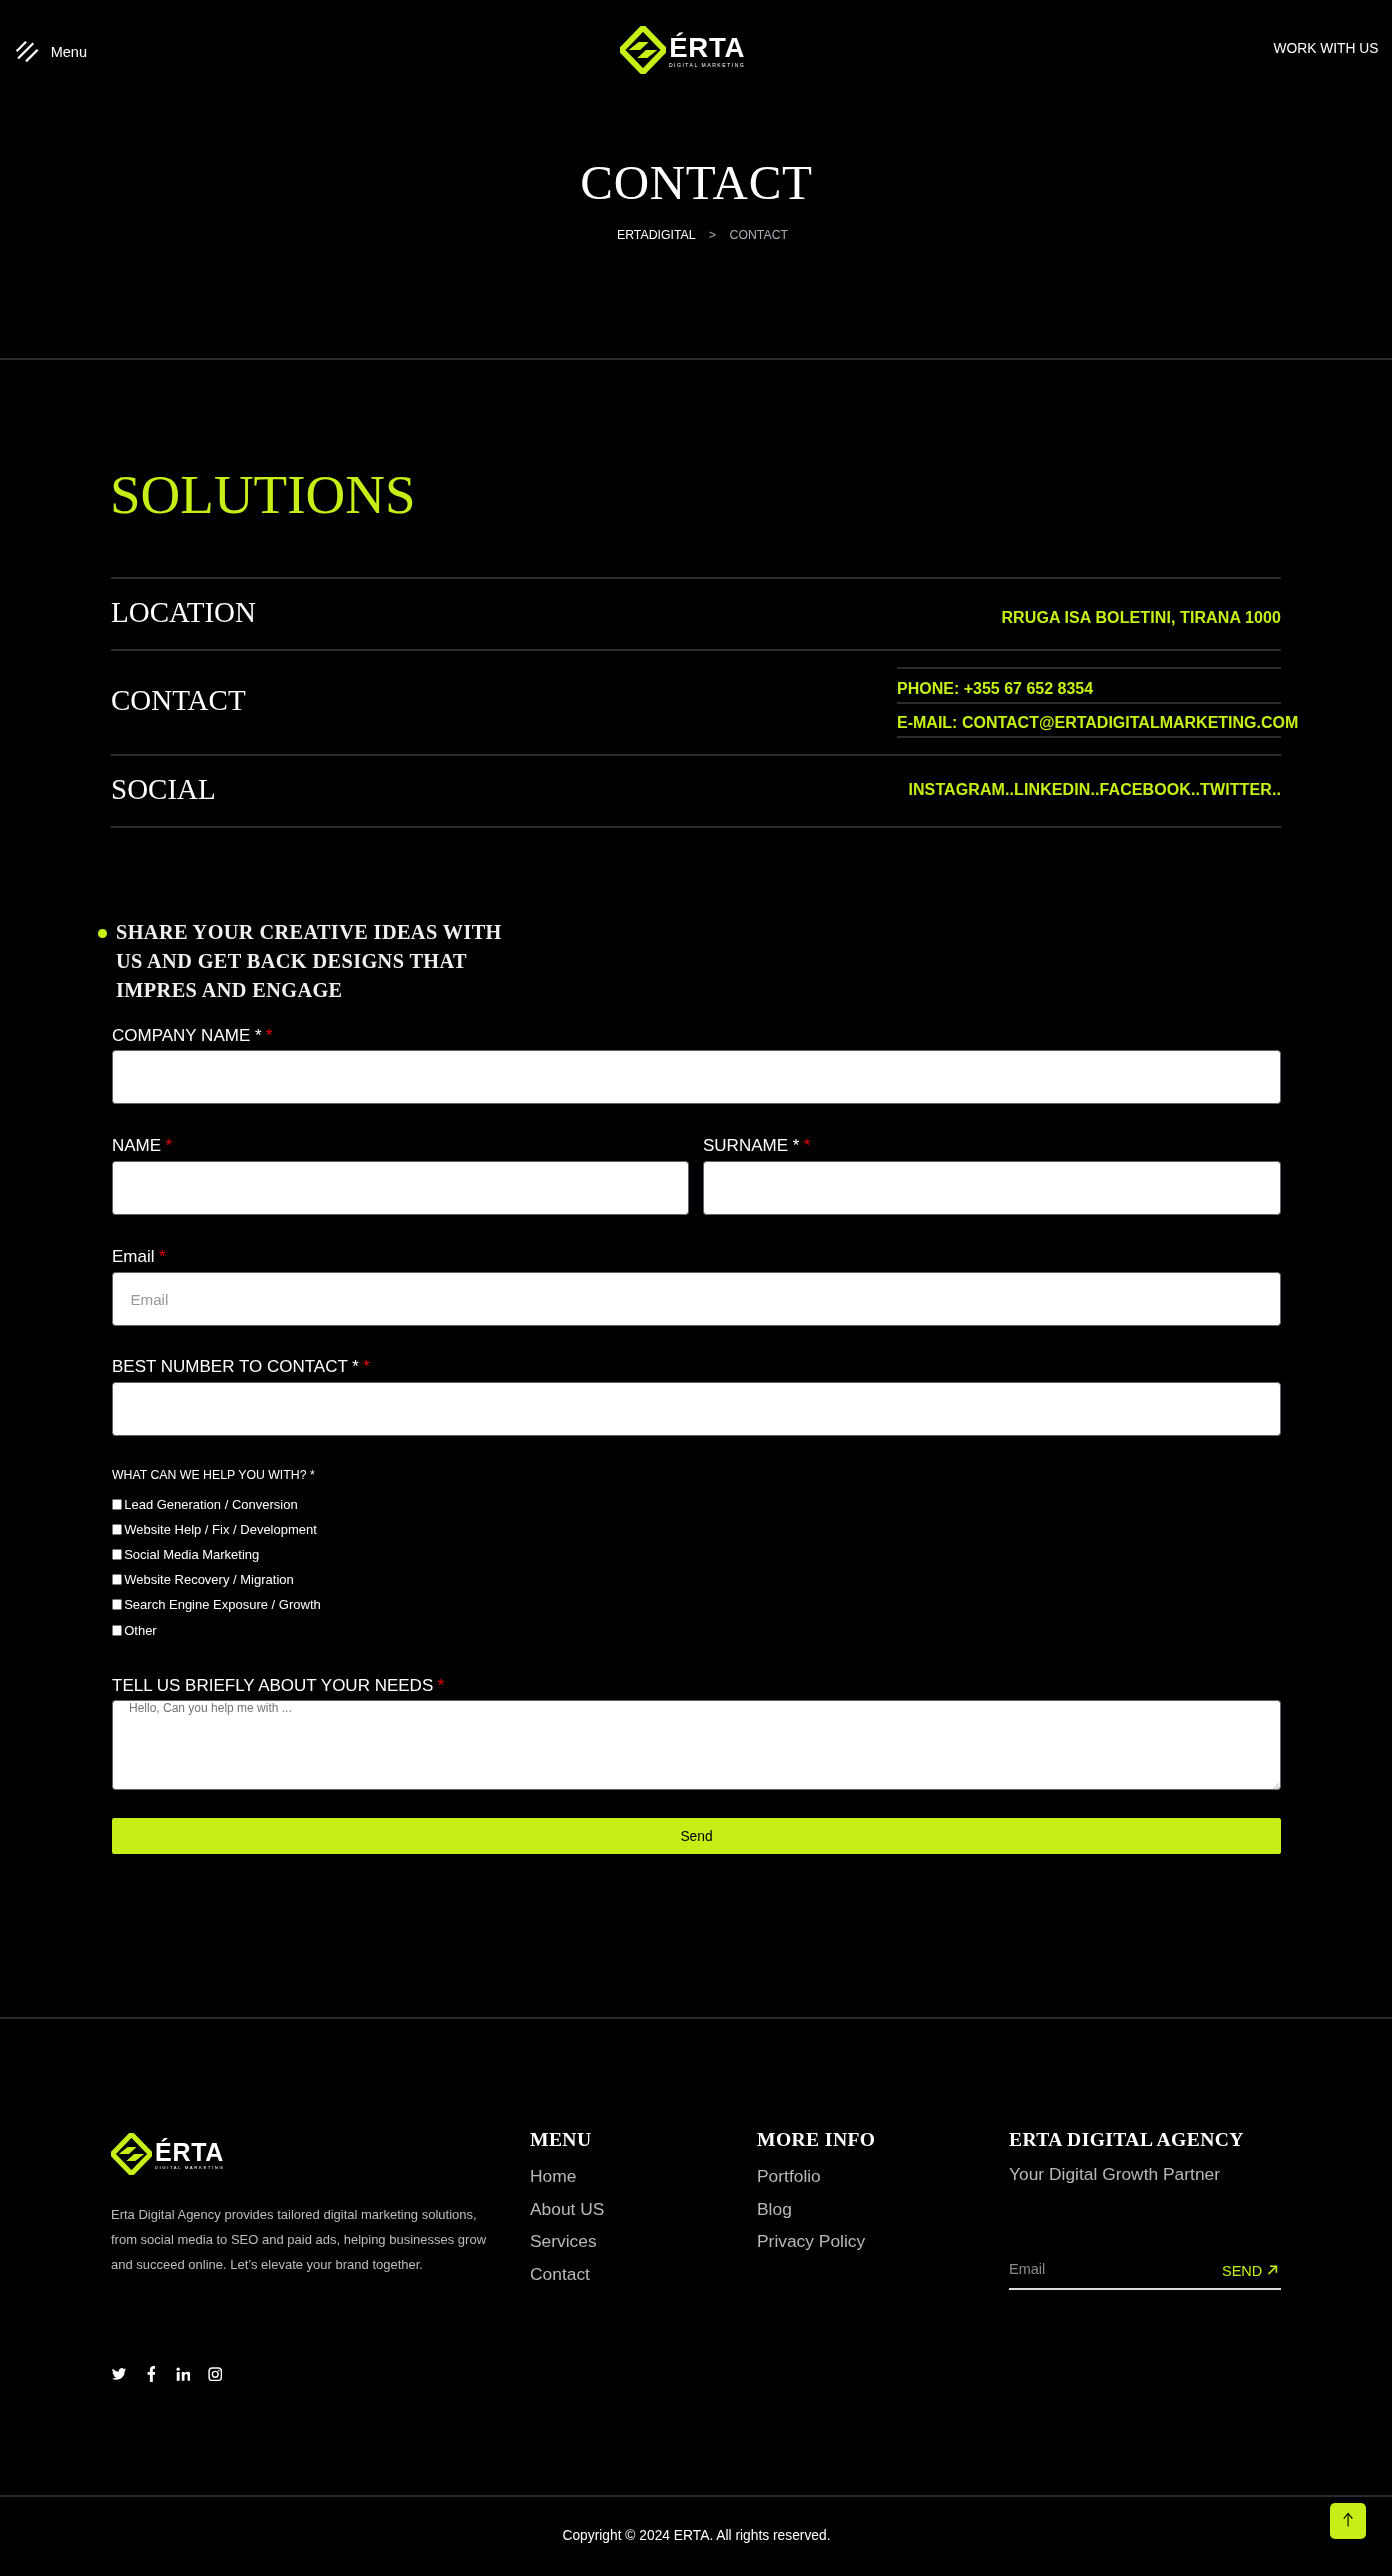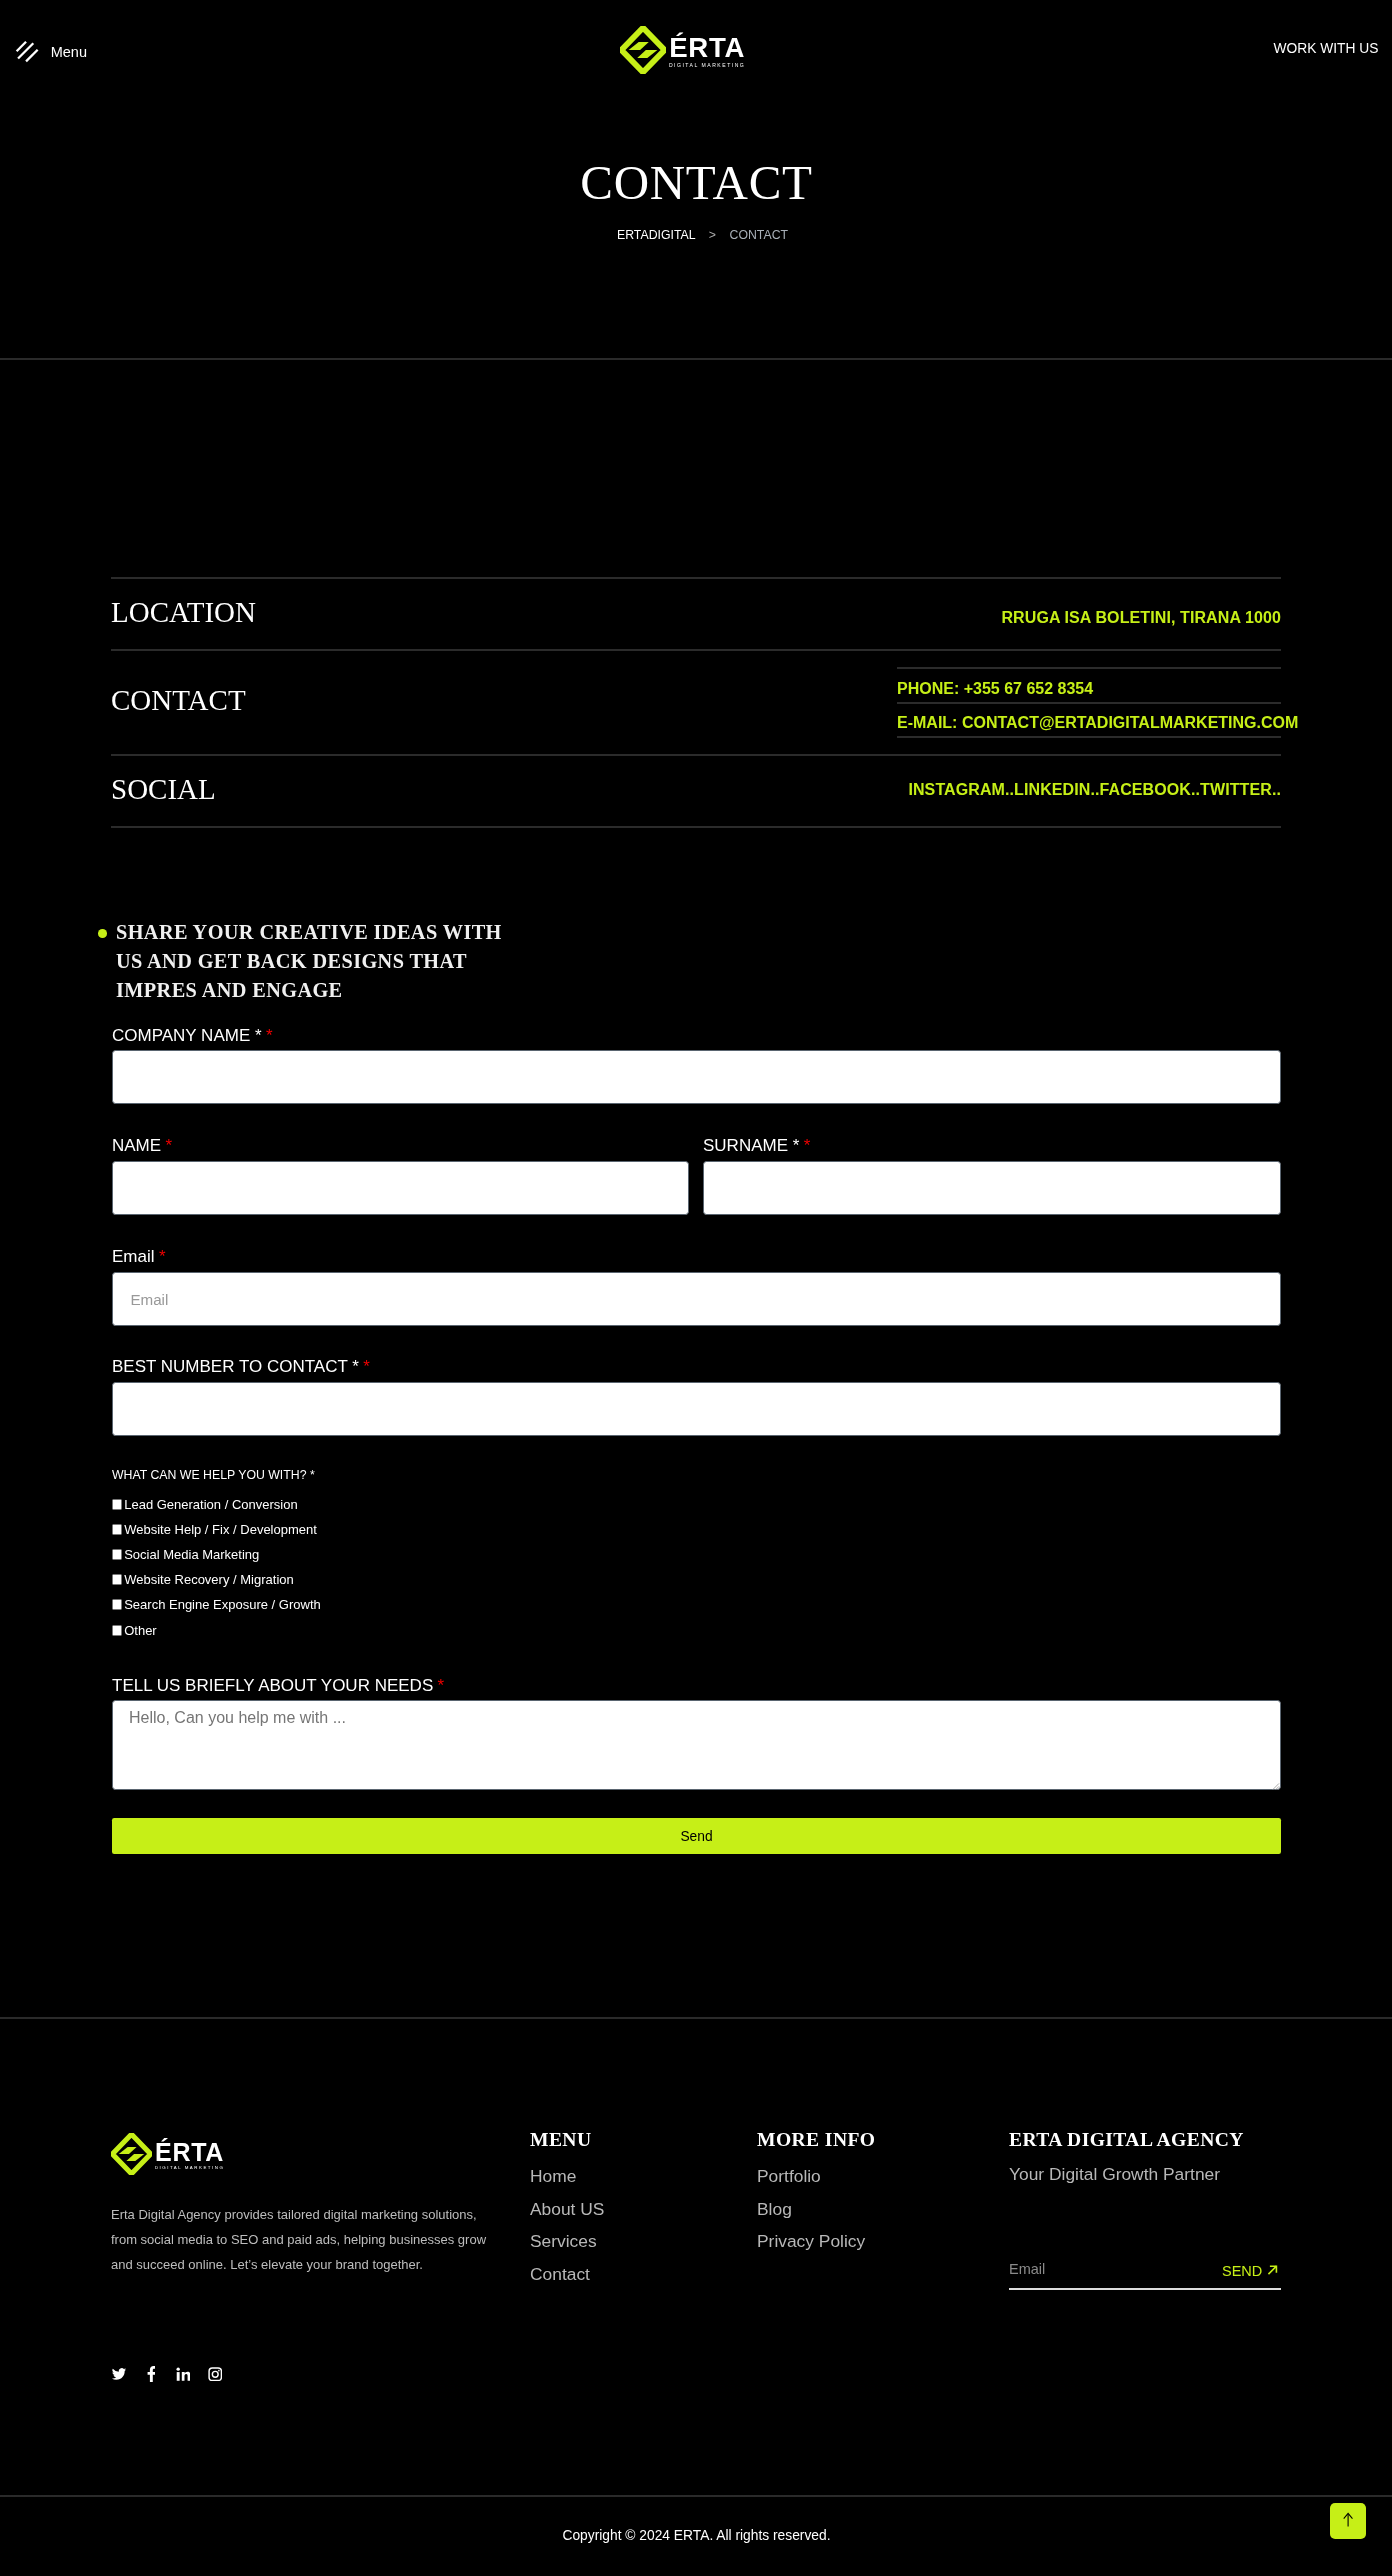--- a/index.html
+++ b/index.html
@@ -43,21 +43,21 @@
   
   .form-heading { position: absolute; left: 116px; top: 918px; font-size: 20.3px; line-height: 29px; letter-spacing: 0.4px; color: #f0f0f0; }
   .bullet { position: absolute; left: 98px; top: 929px; width: 8.7px; height: 8.7px; border-radius: 50%; background: #c6ef17; }
   .flabel { position: absolute; font-size: 17px; color: #fff; }
   .flabel .req { color: #e00; margin-left: 4.4px; }
   .finput { position: absolute; background: #fff; border: 0.7px solid #5a6570; border-radius: 3.6px; font-size: 15.2px; padding: 0 17.4px; color: #333; font-family: "Liberation Sans", sans-serif; }
   .finput::placeholder { color: #999; }
   .cbgroup-title { position: absolute; left: 112px; top: 1468px; font-size: 12.3px; }
   .cb-row { position: absolute; left: 112px; display: flex; align-items: center; gap: 2px; font-size: 13px; justify-content: space-between; }
   .cb-row .box { width: 10.2px; height: 10.2px; background: #fff; border: 0.7px solid #777; border-radius: 1.5px; cursor: pointer; }
-  .textarea { position: absolute; left: 112px; top: 1700px; width: 1169px; height: 90px; background: #fff; border: 0.7px solid #5a6570; border-radius: 3.6px; padding: 8px 16px; font-size: 16px; color: #999; resize: none; font-family: "Liberation Sans", sans-serif; }
+  .textarea { position: absolute; left: 112px; top: 1700px; width: 1169px; height: 90px; background: #fff; border: 0.7px solid #5a6570; border-radius: 3.6px; padding: 0 16px; font-size: 12px; color: #999; resize: none; font-family: "Liberation Sans", sans-serif; }
   .resize-grip { position: absolute; left: 1271px; top: 1780px; width: 8.7px; height: 8.7px; }
   .send-btn { position: absolute; left: 112px; top: 1818px; width: 1169px; height: 36px; background: #c6ef17; border-radius: 2.2px; color: #000; font-size: 13.8px; display: flex; align-items: center; justify-content: center; border: none; cursor: pointer; }
 
   
   .footer-desc { position: absolute; left: 111px; top: 2202px; width: 377px; font-size: 13px; line-height: 25px; color: #bdbdbd; }
   .social-icons { position: absolute; left: 111px; top: 2366px; display: flex; gap: 16px; align-items: center; }
   .social-icons span { width: 16px; height: 16px; display: inline-flex; align-items: center; justify-content: center; cursor: pointer; }
   .fcol-title { position: absolute; font-size: 19.6px; font-weight: bold; letter-spacing: 0.4px; }
   .fcol-link { position: absolute; font-size: 17.4px; color: #b8b8b8; cursor: pointer; }
   .tagline { position: absolute; left: 1009px; top: 2164px; font-size: 17.4px; color: #b8b8b8; }
@@ -103,20 +103,21 @@
 <h1 class="page-title serif">CONTACT</h1>
 <nav class="breadcrumb">
   <a class="crumb-home">ERTADIGITAL</a>
   <span class="sep">&gt;</span>
   <span class="crumb-cur">CONTACT</span>
 </nav>
 <div class="divider" style="top:358px"></div>
 
 <h2 class="headline serif">
   <br>
+  <span class="accent">SOLUTIONS</span>
 </h2>
 
 <div class="info-line" style="top:577px"></div>
 <h3 class="info-label serif" style="top:596px">LOCATION</h3>
 <span class="info-value" style="top:609px">RRUGA ISA BOLETINI, TIRANA 1000</span>
 
 <div class="info-line" style="top:649px"></div>
 <h3 class="info-label serif" style="top:684px">CONTACT</h3>
 <div class="sub-line" style="top:667px"></div>
 <a class="contact-val" style="top:680px">PHONE: +355 67 652 8354</a>

